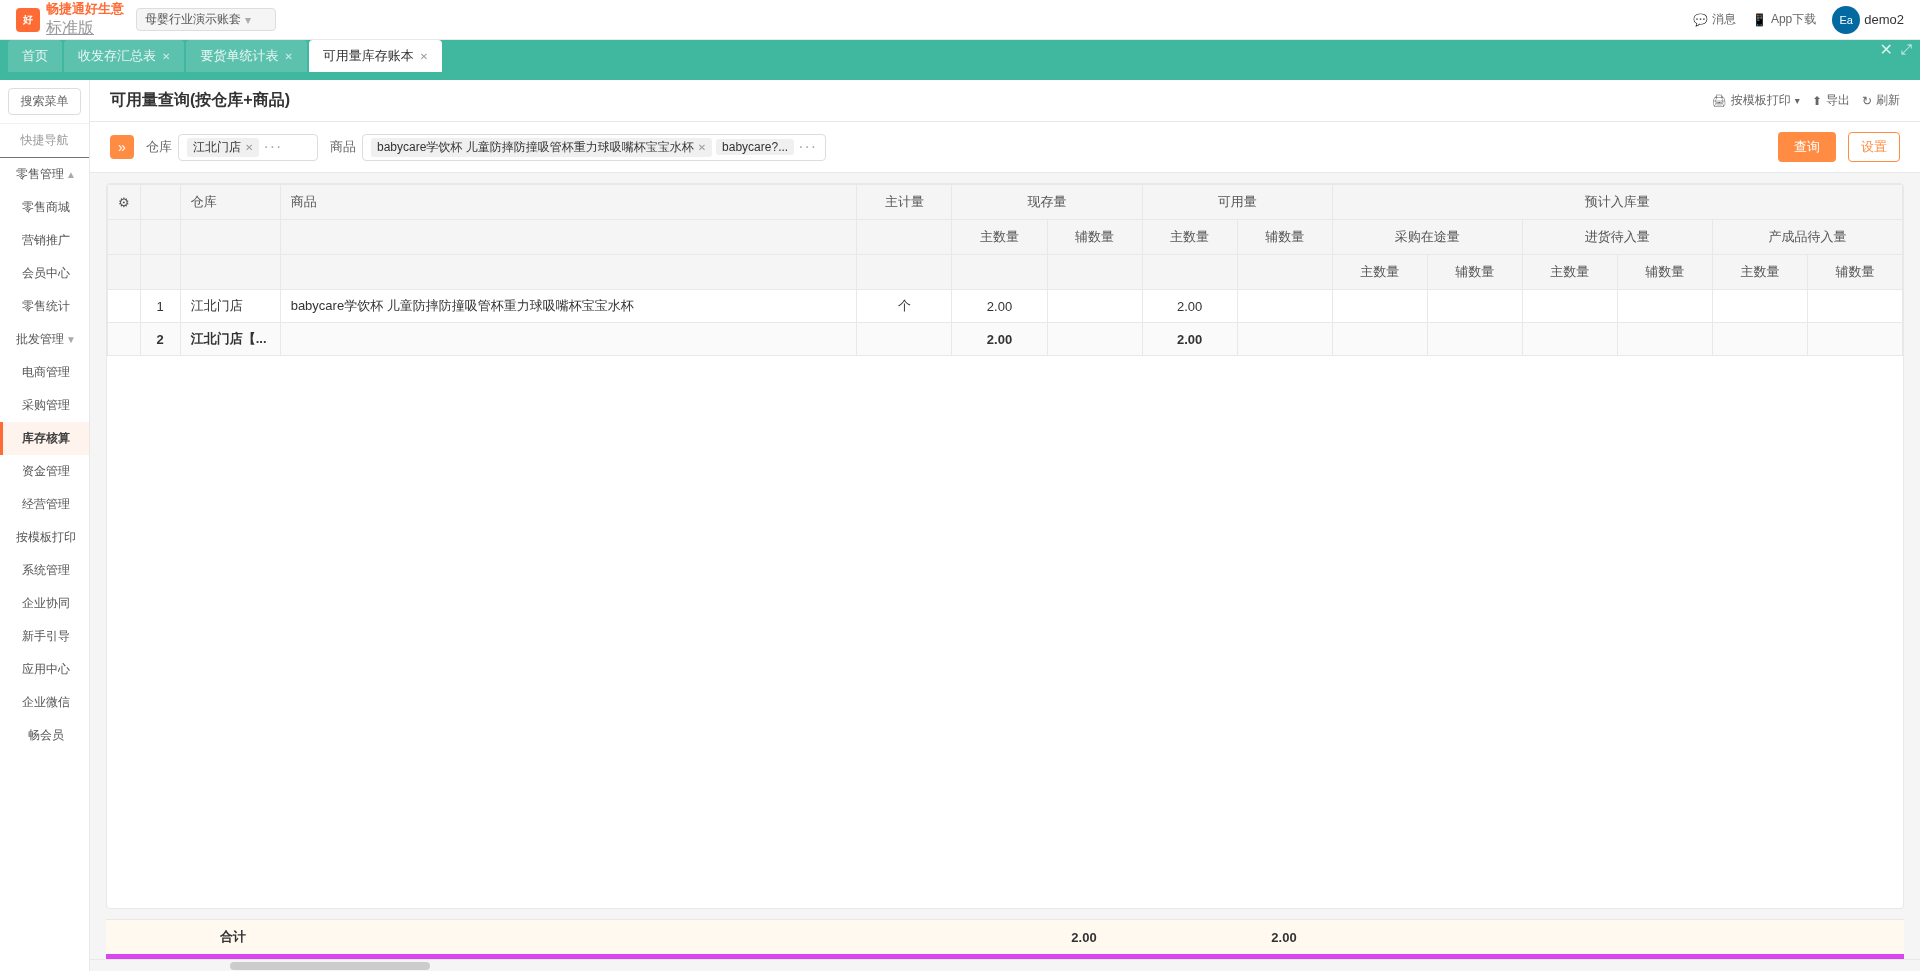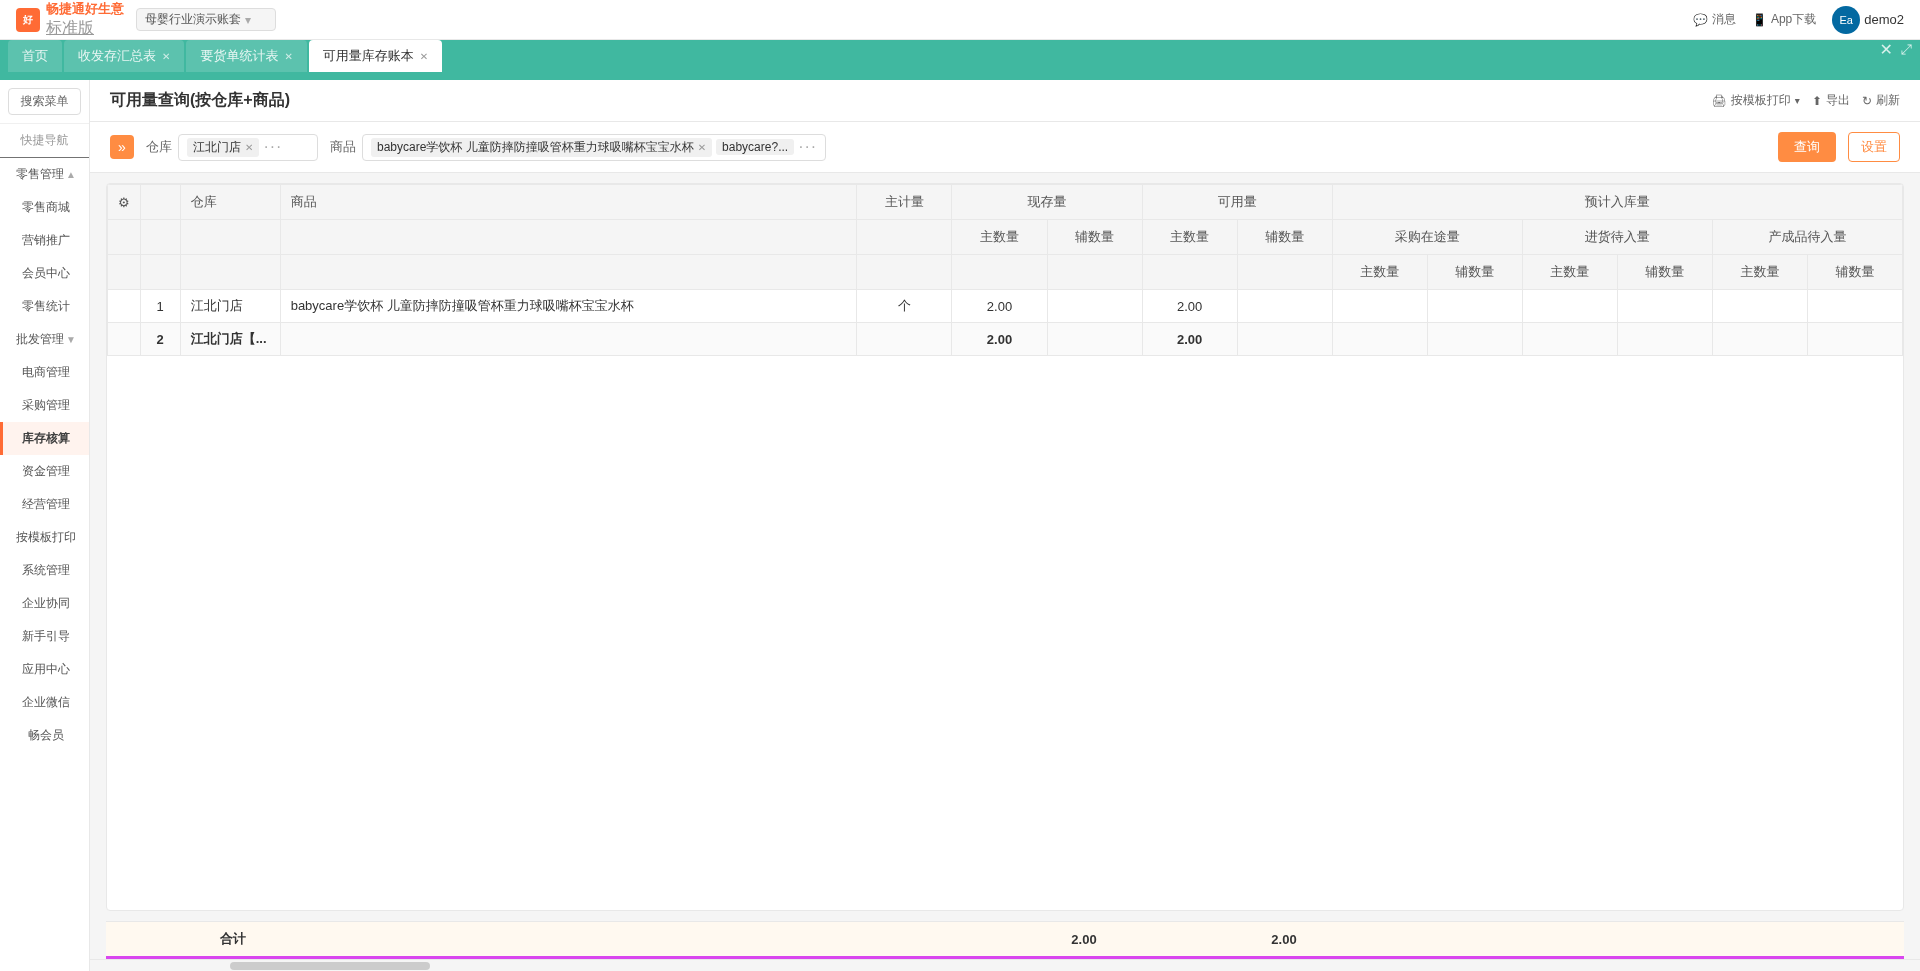--- a/index.html
+++ b/index.html
@@ -426,21 +426,21 @@
             <td></td>
             <td></td>
             <td></td>
             <td></td>
             <td></td>
           </tr>
         </tbody>
       </table>
     </div>
 
-    <div style="background:#fff9f0; border-top:1px solid #e8e8e8; padding:8px 0; display:flex; align-items:center; margin:0 16px; border-bottom:3px solid #d946ef;">
+    <div style="background:#fff9f0; border-top:1px solid #e8e8e8; padding:8px 0; display:flex; align-items:center; margin:0 16px; border-bottom:5px solid #d946ef;">
       <div style="width:54px;"></div>
       <div style="width:50px;"></div>
       <div style="min-width:110px; padding-left:10px; font-weight:bold;">合计</div>
       <div style="flex:1;"></div>
       <div style="width:120px; text-align:center; font-weight:bold;">2.00</div>
       <div style="width:80px; text-align:center;"></div>
       <div style="width:120px; text-align:center; font-weight:bold;">2.00</div>
       <div style="width:80px;"></div>
       <div style="width:80px;"></div>
       <div style="width:80px;"></div>

